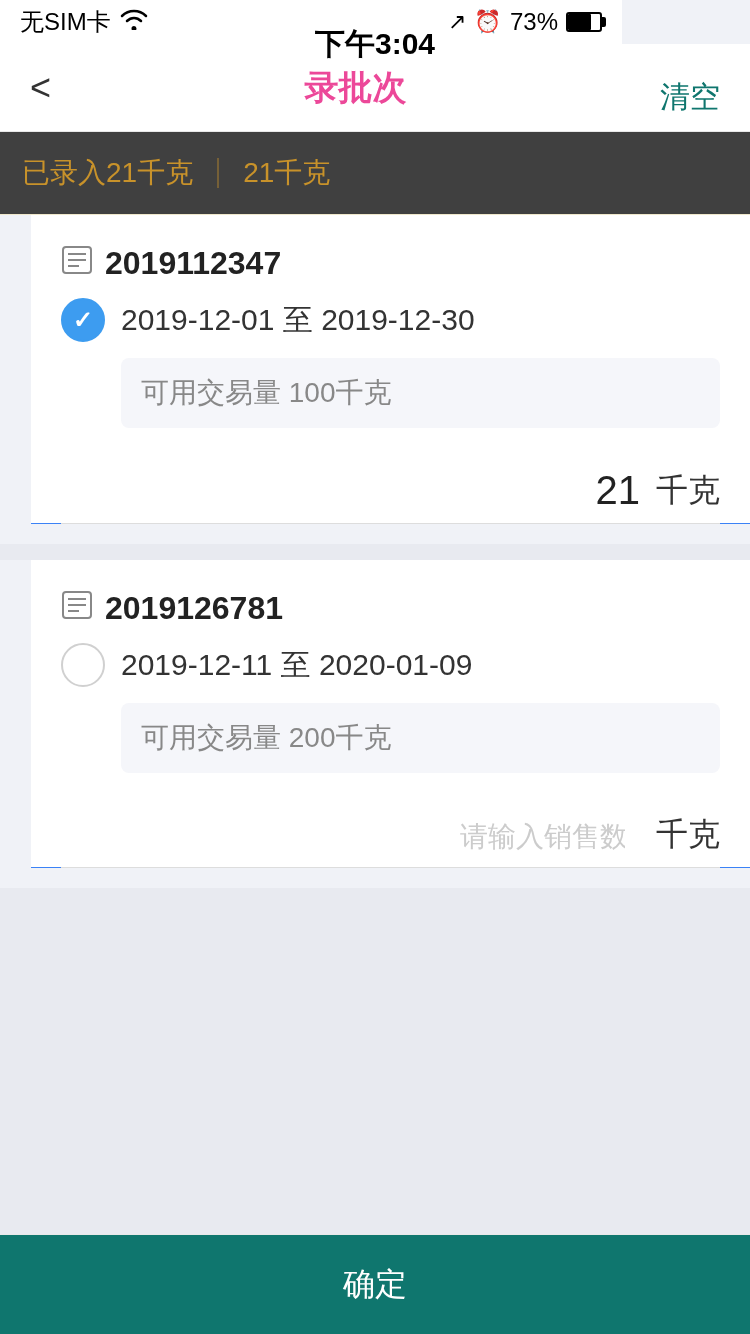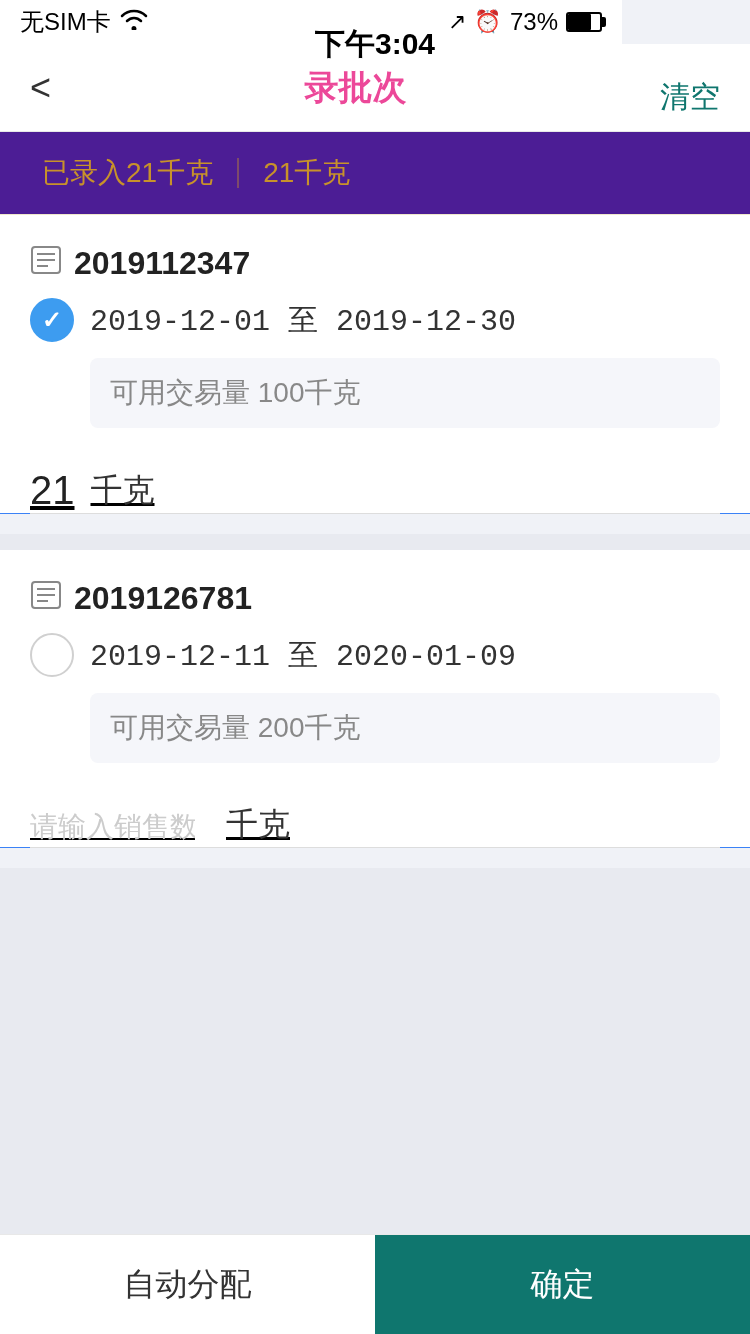--- a/index.html
+++ b/index.html
@@ -68,42 +68,43 @@
     }
     .nav-clear {
       font-size: 30px;
       color: #0f766e;
       cursor: pointer;
       margin-top: 19px;
     }
 
     
     .info-banner {
-      background: #4c1d95;
-      padding: 22px 42px;
+      background: #404040;
+      padding: 22px 22px;
       display: flex;
       align-items: center;
       gap: 24px;
       border-bottom: 1px solid #f0e8cc;
     }
     .info-text {
       font-size: 28px;
       color: #c8922a;
     }
     .info-divider {
       width: 2px;
       height: 30px;
       background: #c8922a;
       opacity: 0.4;
     }
 
     
     .card {
       background: #3b82f6;
       margin-bottom: 0;
+      margin-left: 31px;
     }
 
     
     .batch-item {
       background: #fff;
       padding: 30px 30px 20px 30px;
     }
 
     .batch-header {
       display: flex;
@@ -144,40 +145,39 @@
     }
     .radio-circle.checked::after {
       content: '✓';
       color: #fff;
       font-size: 24px;
       font-weight: bold;
     }
     .batch-date {
       font-size: 30px;
       color: #333;
-      font-family: Liberation Mono, monospace;
     }
 
     .batch-qty-box {
       background: #f5f6fa;
       border-radius: 8px;
       padding: 16px 20px;
       margin-left: 60px;
       font-size: 28px;
       color: #888;
     }
 
     
     .input-row {
       display: flex;
       align-items: center;
+      justify-content: flex-end;
       gap: 16px;
-      padding: 20px 30px 0 30px;
-      background: #fff;
-      text-decoration: underline;
+      padding: 20px 30px 10px 30px;
+      background: #fff;
     }
     .qty-input {
       border: none;
       outline: none;
       font-size: 32px;
       color: #333;
       text-align: right;
       width: 180px;
       background: transparent;
     }
@@ -345,15 +345,14 @@
       <span class="qty-unit">千克</span>
     </div>
     <div class="input-underline"></div>
   </div>
 
   <div class="empty-area"></div>
 
 </div>
 
 <div class="bottom-bar">
-  <div class="btn-auto">自动分配</div>
   <div class="btn-confirm">确定</div>
 </div>
 
 </body></html>

